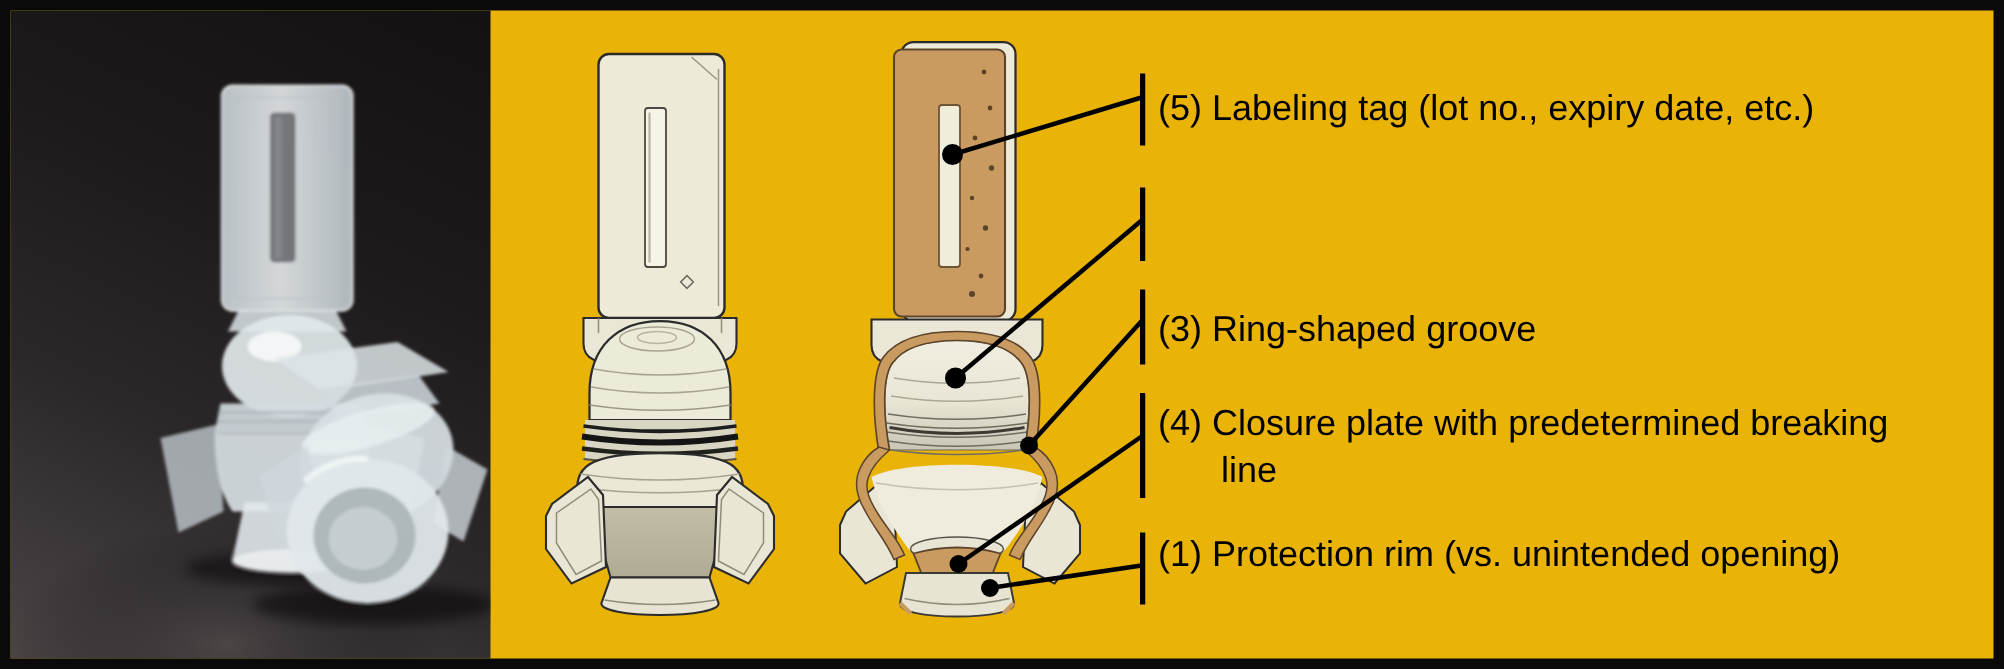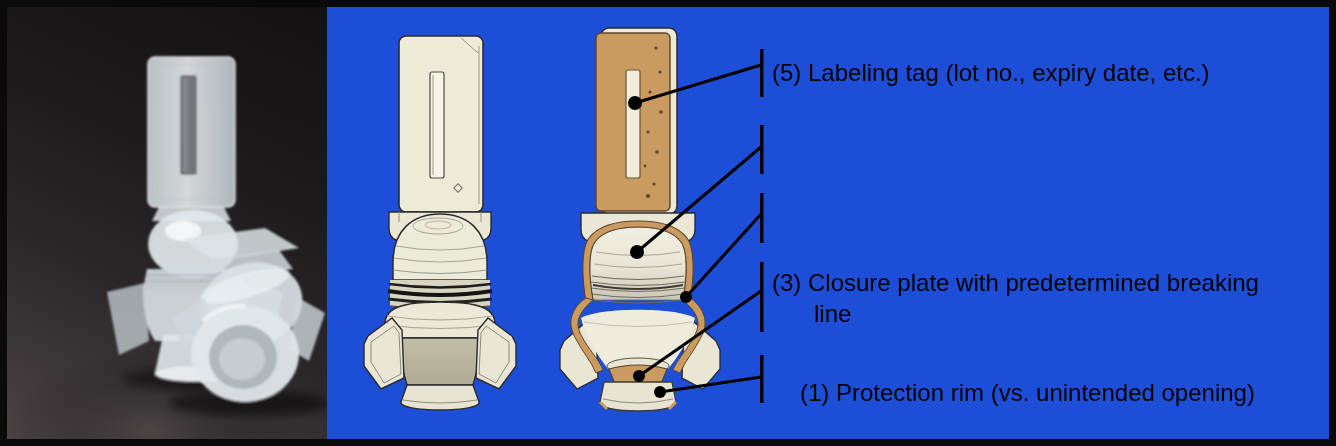--- a/index.html
+++ b/index.html
@@ -1,16 +1,16 @@
 <!DOCTYPE html>
 <html><head>
 <meta charset="utf-8">
 <style>
   html,body{margin:0;padding:0;background:#ffffff;}
-  .fig{position:relative;width:1336px;height:446px;background:#1d4ed8;overflow:hidden;
+  .fig{position:relative;width:1336px;height:446px;background:#eab308;overflow:hidden;
        font-family:"Liberation Sans","DejaVu Sans",sans-serif;}
   .frame{position:absolute;inset:0;border:7px solid #0a0a0a;pointer-events:none;z-index:30;}
   .photo{position:absolute;left:7px;top:7px;width:320px;height:432px;
          background:linear-gradient(205deg,#141112 0%,#1d1a1b 35%,#2c2829 65%,#4a4445 100%);z-index:5;}
   .photo svg{position:absolute;inset:0;}
   .diagram{position:absolute;left:0;top:0;width:1336px;height:446px;z-index:10;}
   .label{position:absolute;color:#000;font-size:24px;line-height:31px;white-space:nowrap;z-index:20;}
   .label.wrap{white-space:normal;width:480px;padding-left:42px;text-indent:-42px;}
 </style>
 </head>
@@ -188,17 +188,18 @@
     <g fill="#000">
       <rect x="760" y="49" width="3.5" height="48"></rect>
       <rect x="760" y="125" width="3.5" height="49"></rect>
       <rect x="760" y="193" width="3.5" height="50"></rect>
       <rect x="760" y="262" width="3.5" height="70"></rect>
       <rect x="760" y="355" width="3.5" height="48"></rect>
     </g>
   </svg>
 
   <div class="label" style="left:772px;top:57px;">(5) Labeling tag (lot no., expiry date, etc.)</div>
-  <div class="label wrap" style="left:772px;top:267px;">(3) Closure plate with predetermined breaking line</div>
-  <div class="label" style="left:772px;top:377px;margin-left:28px;">(1) Protection rim (vs. unintended opening)</div>
+  <div class="label" style="left:772px;top:204px;">(3) Ring-shaped groove</div>
+  <div class="label wrap" style="left:772px;top:267px;">(4) Closure plate with predetermined breaking line</div>
+  <div class="label" style="left:772px;top:354px;">(1) Protection rim (vs. unintended opening)</div>
 
   <div class="frame"></div>
 </div>
 
 </body></html>

